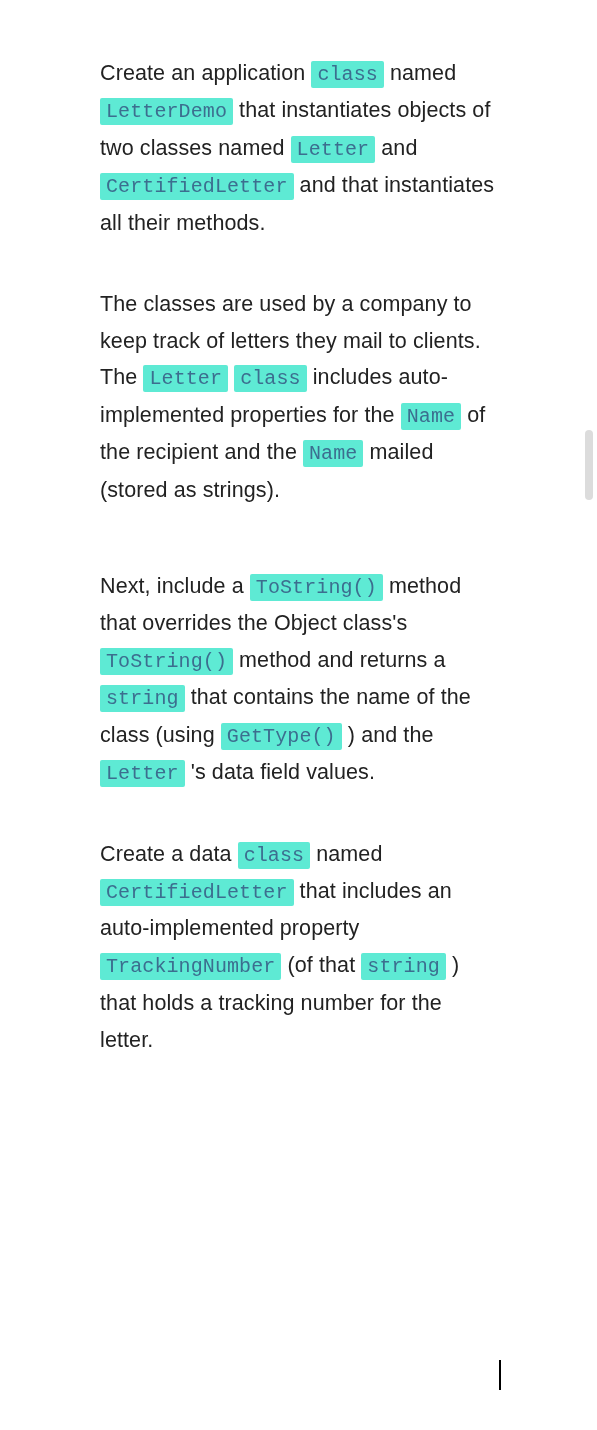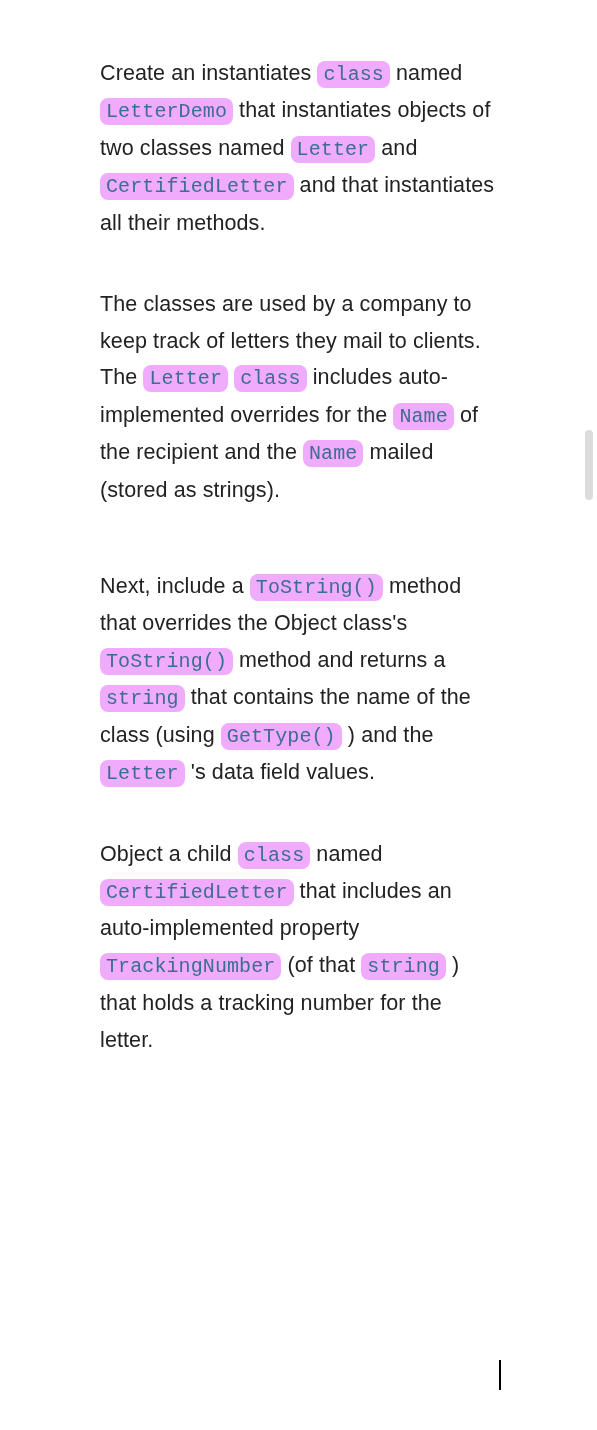--- a/index.html
+++ b/index.html
@@ -20,25 +20,25 @@
   p {
     margin: 0 0 44px 0;
     font-size: 21.5px;
     line-height: 1.72;
     letter-spacing: 0.1px;
     font-weight: 400;
     color: #222;
   }
   code.inline {
     font-family: "SFMono-Regular", Consolas, "Liberation Mono", Menlo, Courier, monospace;
-    background: #f0abfc;
+    background: #5eead4;
     color: #3c6e8f;
     padding: 2px 6px 2px 6px;
     font-size: 20px;
-    border-radius: 8px;
+    border-radius: 2px;
     white-space: nowrap;
   }
   .scroll-hint {
     position: absolute;
     right: 4px;
     top: 430px;
     width: 8px;
     height: 70px;
     background: #dcdcdc;
     border-radius: 4px;
@@ -51,30 +51,30 @@
     height: 30px;
     background: #000;
   }
 </style>
 </head>
 <body>
 
 <div class="page">
 
   <p>
-    <span>Create an instantiates </span><code class="inline">class</code><span> named </span><code class="inline">LetterDemo</code><span> that instantiates objects of two classes named </span><code class="inline">Letter</code><span> and </span><code class="inline">CertifiedLetter</code><span> and that instantiates all their methods.</span>
+    <span>Create an application </span><code class="inline">class</code><span> named </span><code class="inline">LetterDemo</code><span> that instantiates objects of two classes named </span><code class="inline">Letter</code><span> and </span><code class="inline">CertifiedLetter</code><span> and that instantiates all their methods.</span>
   </p>
 
   <p>
-    <span>The classes are used by a company to keep track of letters they mail to clients. The </span><code class="inline">Letter</code><span> </span><code class="inline">class</code><span> includes auto-implemented overrides for the </span><code class="inline">Name</code><span> of the recipient and the </span><code class="inline">Name</code><span> mailed (stored as strings).</span>
+    <span>The classes are used by a company to keep track of letters they mail to clients. The </span><code class="inline">Letter</code><span> </span><code class="inline">class</code><span> includes auto-implemented properties for the </span><code class="inline">Name</code><span> of the recipient and the </span><code class="inline">Name</code><span> mailed (stored as strings).</span>
   </p>
 
   <p style="margin-top:59px;">
     <span>Next, include a </span><code class="inline">ToString()</code><span> method that overrides the Object class's </span><code class="inline">ToString()</code><span> method and returns a </span><code class="inline">string</code><span> that contains the name of the class (using </span><code class="inline">GetType()</code><span> ) and the </span><code class="inline">Letter</code><span> 's data field values.</span>
   </p>
 
   <p>
-    <span>Object a child </span><code class="inline">class</code><span> named </span><code class="inline">CertifiedLetter</code><span> that includes an auto-implemented property </span><code class="inline">TrackingNumber</code><span> (of that </span><code class="inline">string</code><span> ) that holds a tracking number for the letter.</span>
+    <span>Create a data </span><code class="inline">class</code><span> named </span><code class="inline">CertifiedLetter</code><span> that includes an auto-implemented property </span><code class="inline">TrackingNumber</code><span> (of that </span><code class="inline">string</code><span> ) that holds a tracking number for the letter.</span>
   </p>
 
   <div class="scroll-hint"></div>
   <div class="cursor"></div>
 </div>
 
 </body></html>

